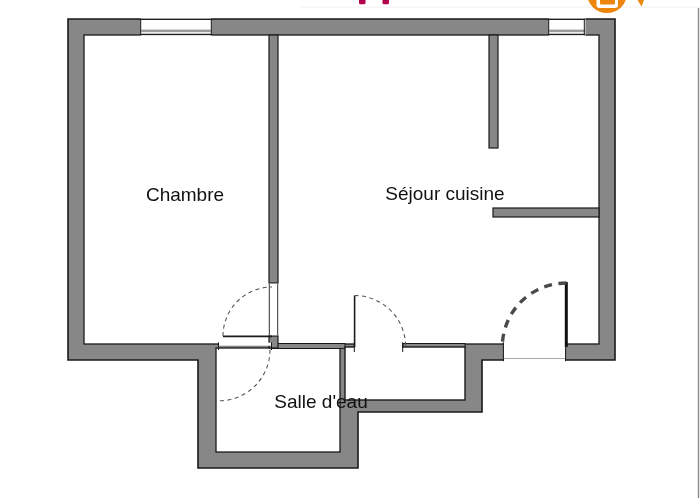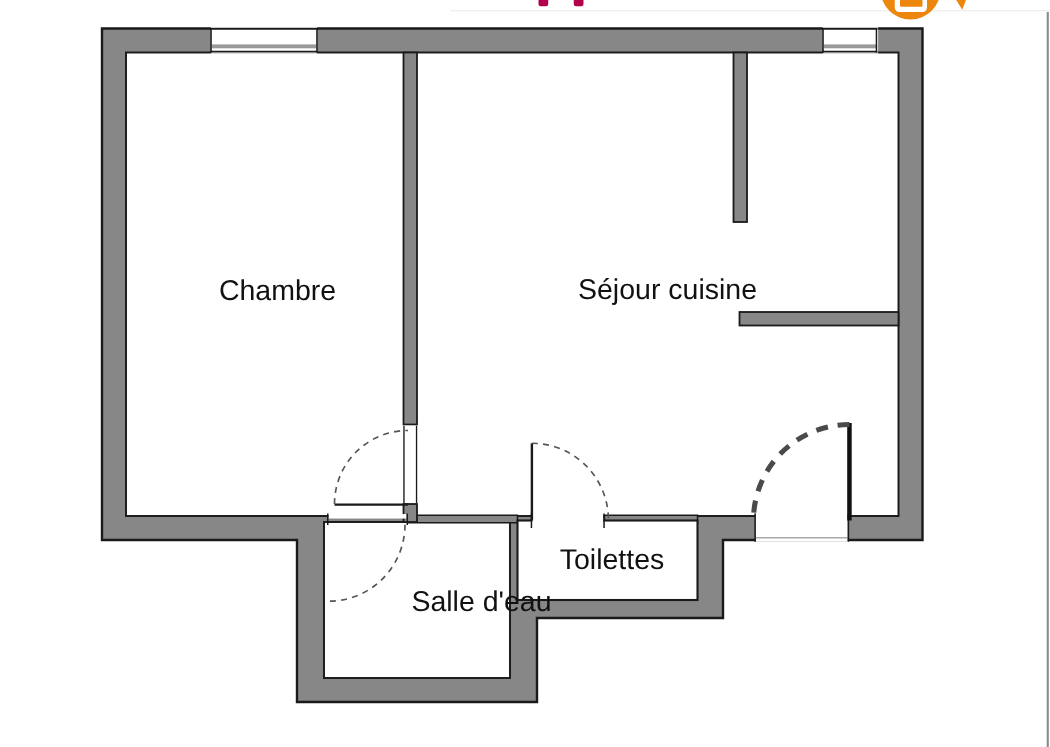--- a/index.html
+++ b/index.html
@@ -98,14 +98,13 @@
       <rect x="600" y="-3" width="15" height="7.5" rx="1" fill="#ed860d"></rect>
     </g>
     <path d="M637.5,0 L644,0 L641.5,6.5 Z" fill="#ed860d"></path>
 
     <rect x="697.8" y="8" width="1.4" height="490" fill="#8a8a8a"></rect>
   </svg>
 
   <div class="room-label" style="left:185px;top:195px;">Chambre</div>
   <div class="room-label" style="left:445px;top:194px;">Séjour cuisine</div>
   <div class="room-label" style="left:276px;top:402px;margin-left:45px;">Salle d'eau</div>
-  <div class="room-label" style="left:408px;top:374px;">Toilettes</div>
 </div>
 
 </body></html>

